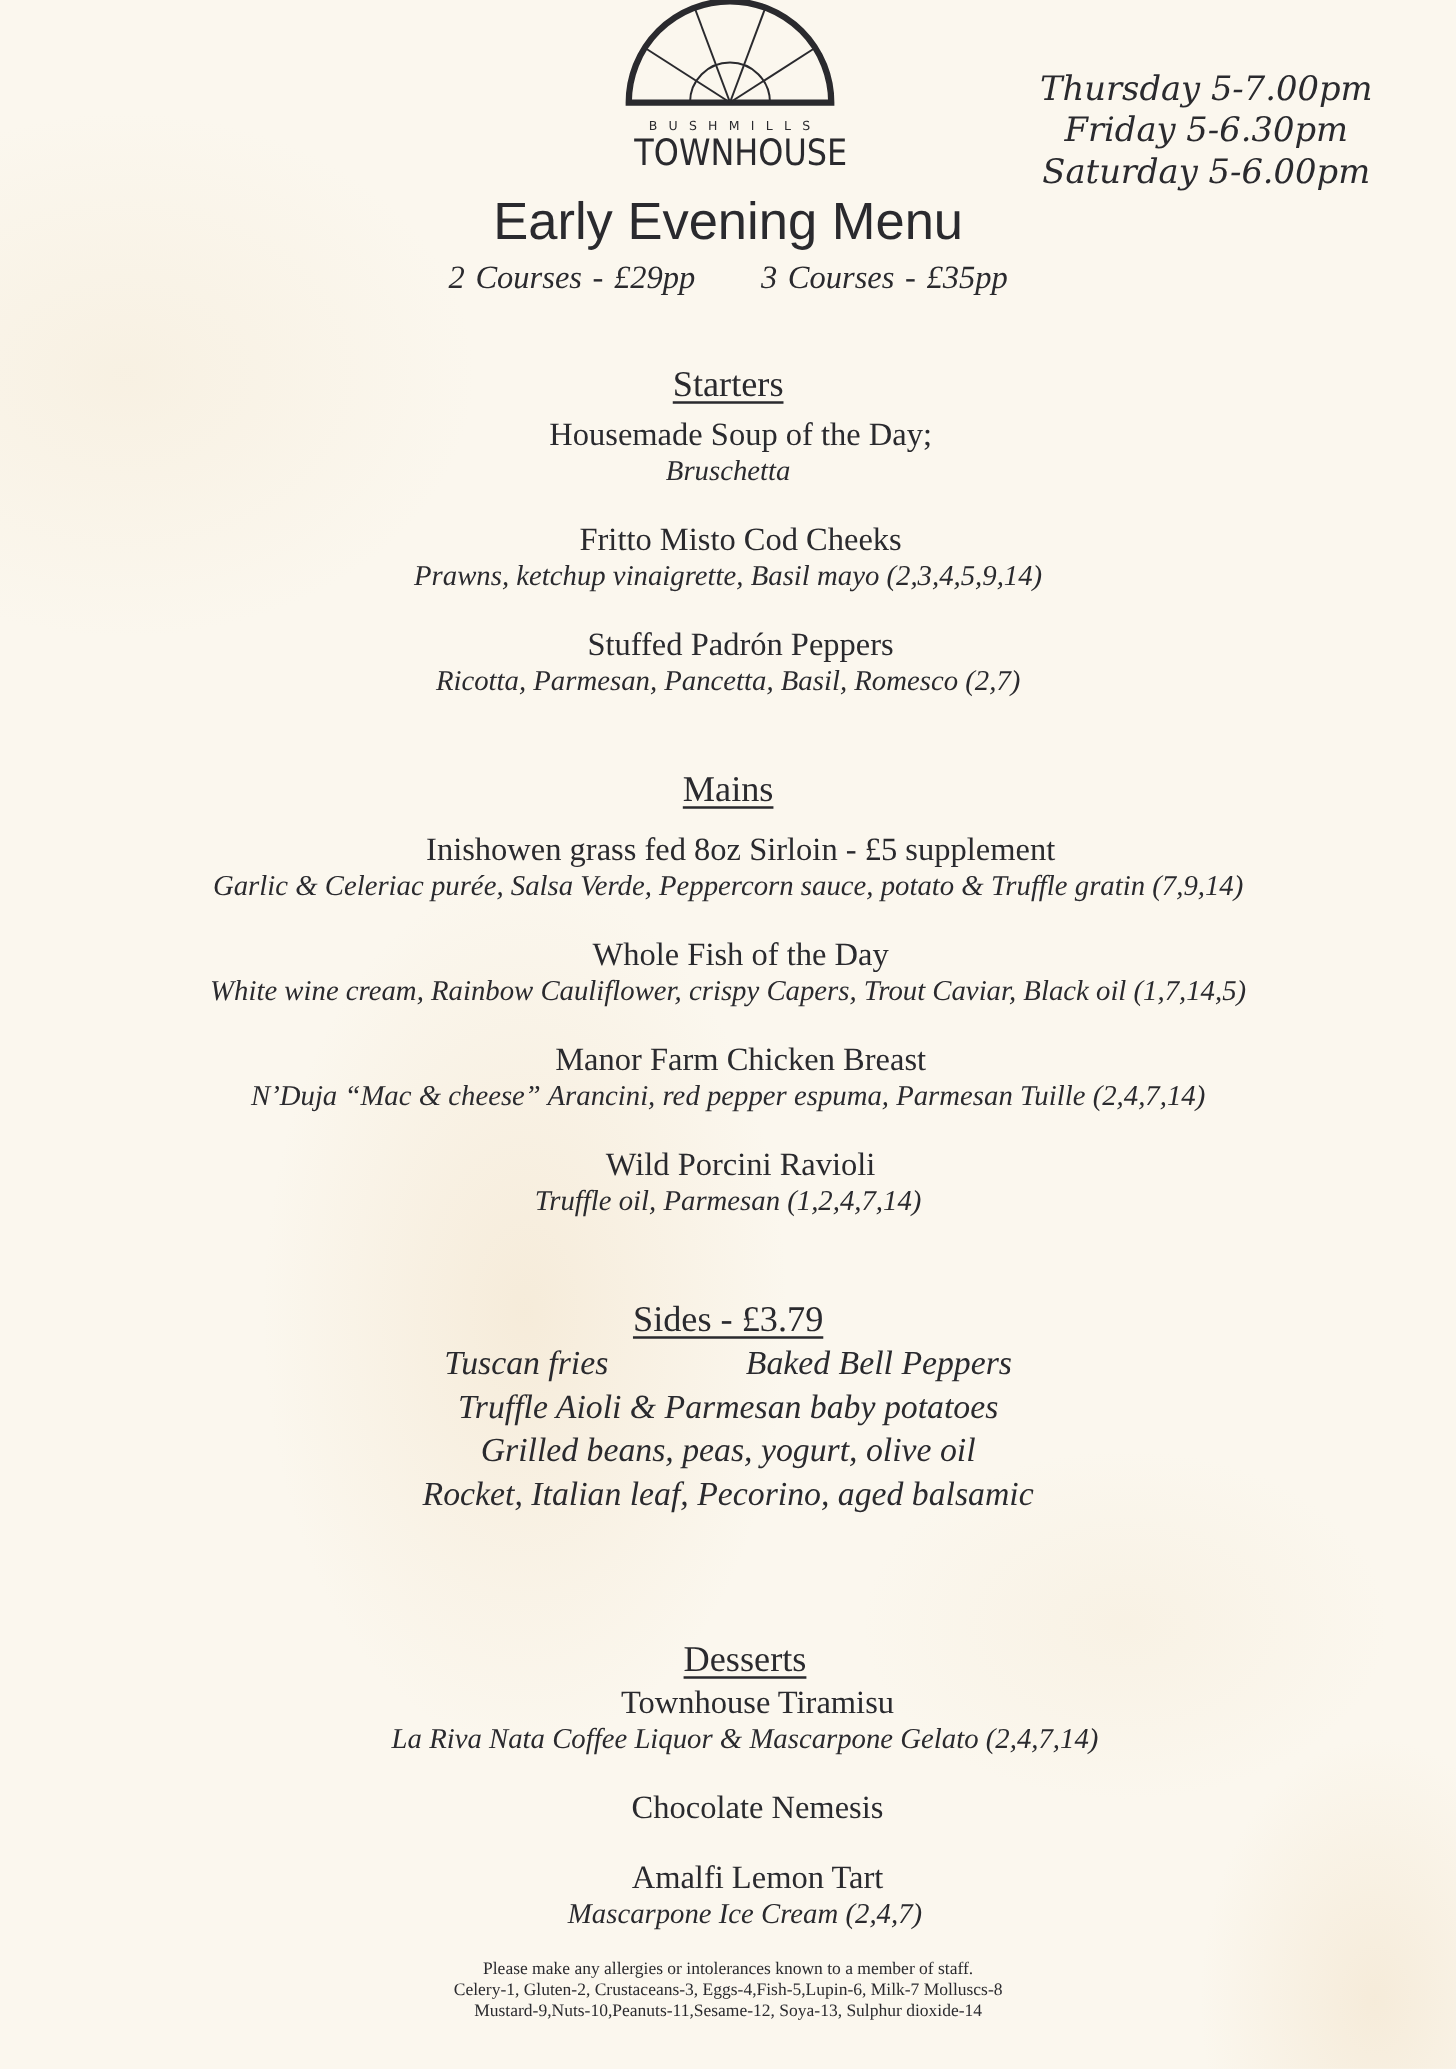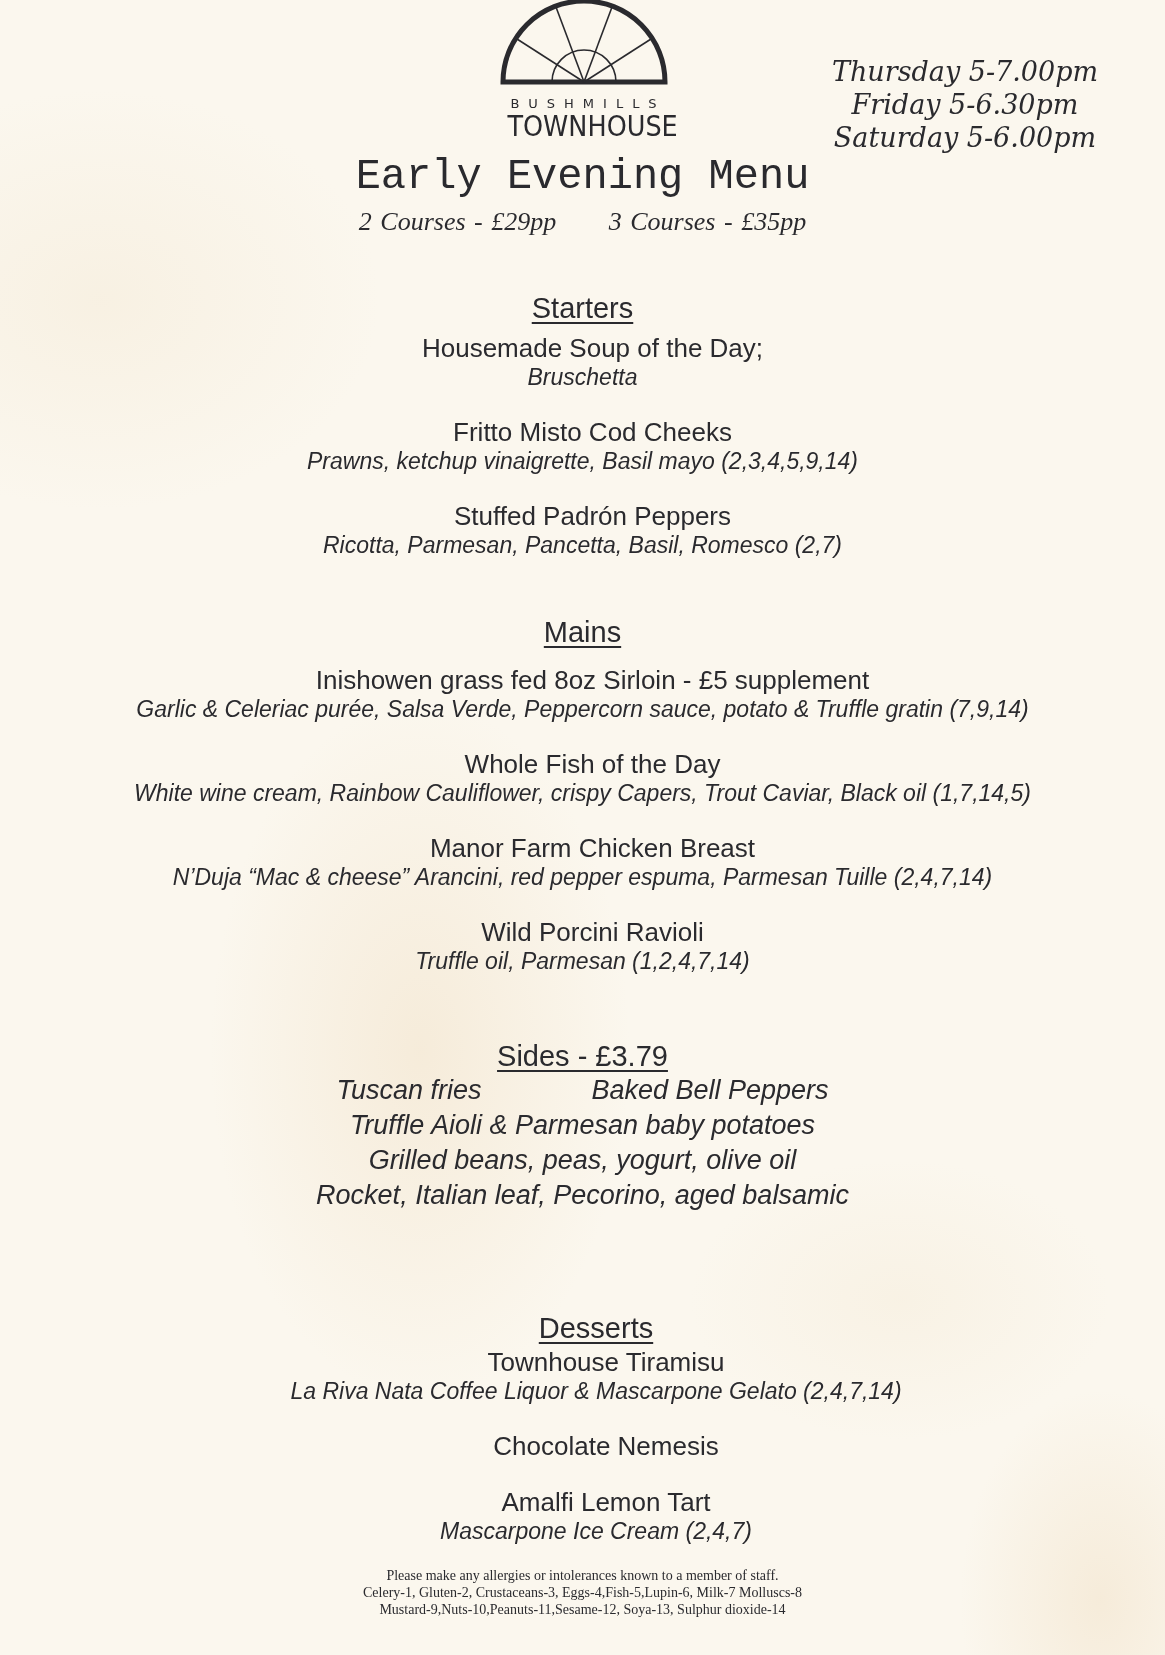--- a/index.html
+++ b/index.html
@@ -11,28 +11,28 @@
       radial-gradient(ellipse 200px 300px at 1100px 1600px, rgba(236,214,180,0.35), transparent 70%),
       radial-gradient(ellipse 400px 300px at 100px 300px, rgba(240,226,200,0.3), transparent 70%),
       radial-gradient(ellipse 300px 200px at 900px 1300px, rgba(240,226,200,0.25), transparent 70%);
     color: #2a2a2e;
     font-family: "DejaVu Serif", "Liberation Serif", serif;
     position: relative;
   }
   .page { position: absolute; inset: 0; }
   .logo { position: absolute; left: 497px; top: 0px; width: 174px; text-align: center; }
   .logo svg { display: block; margin: 0 auto; }
-  .logo-top { font-family: "DejaVu Sans", "Liberation Sans", sans-serif; font-size: 13px; letter-spacing: 9px; margin-top: 10px; color: #2a2a2e; padding-left: 8px; }
+  .logo-top { font-family: "DejaVu Sans", "Liberation Sans", sans-serif; font-size: 10px; letter-spacing: 9px; margin-top: 10px; color: #2a2a2e; padding-left: 8px; }
   .logo-main { font-family: "DejaVu Sans", "Liberation Sans", sans-serif; font-size: 29px; letter-spacing: 0px; line-height: 30px; color: #2a2a2e; transform: scaleX(0.88); font-weight: 400; }
   .hours { position: absolute; right: 65px; top: 55px; text-align: center; font-style: italic; font-size: 27px; line-height: 33px; color: #2a2a2e; font-family: "DejaVu Serif", serif; width: 270px; }
   .hours div { white-space: nowrap; }
-  .title { position: absolute; left: 0; right: 0; top: 153px; text-align: center; font-size: 42px; font-family: Liberation Mono, monospace; color: #2a2a2e; }
+  .title { position: absolute; left: 0; right: 0; top: 153px; text-align: center; font-size: 42px; font-family: Liberation Sans, sans-serif; color: #2a2a2e; }
   .prices { position: absolute; left: 0; right: 0; top: 207px; text-align: center; font-size: 26px; font-style: italic; font-family: "Liberation Serif", serif; word-spacing: 2px; }
   .prices span { display: inline-block; margin: 0 22px; font-style: italic; }
-  .section { position: absolute; left: 0; right: 0; text-align: center; font-family: Liberation Sans, sans-serif; }
+  .section { position: absolute; left: 0; right: 0; text-align: center; font-family: Liberation Serif, serif; }
   .section-title { font-size: 29px; text-decoration: underline; text-decoration-thickness: 2px; text-underline-offset: 4px; }
   .item-name { font-size: 26px; line-height: 30px; margin-left: 20px; }
   .item-desc { font-size: 23px; line-height: 28px; font-style: italic; }
   .item { margin-bottom: 26px; }
   .sides-line { font-size: 27px; font-style: italic; line-height: 35px; }
   .sides-line .gap { display: inline-block; width: 110px; }
   .footer { position: absolute; left: 0; right: 0; top: 1567px; text-align: center; font-family: "Liberation Serif", serif; font-size: 14px; line-height: 17px; }
 </style>
 </head>
 <body>

